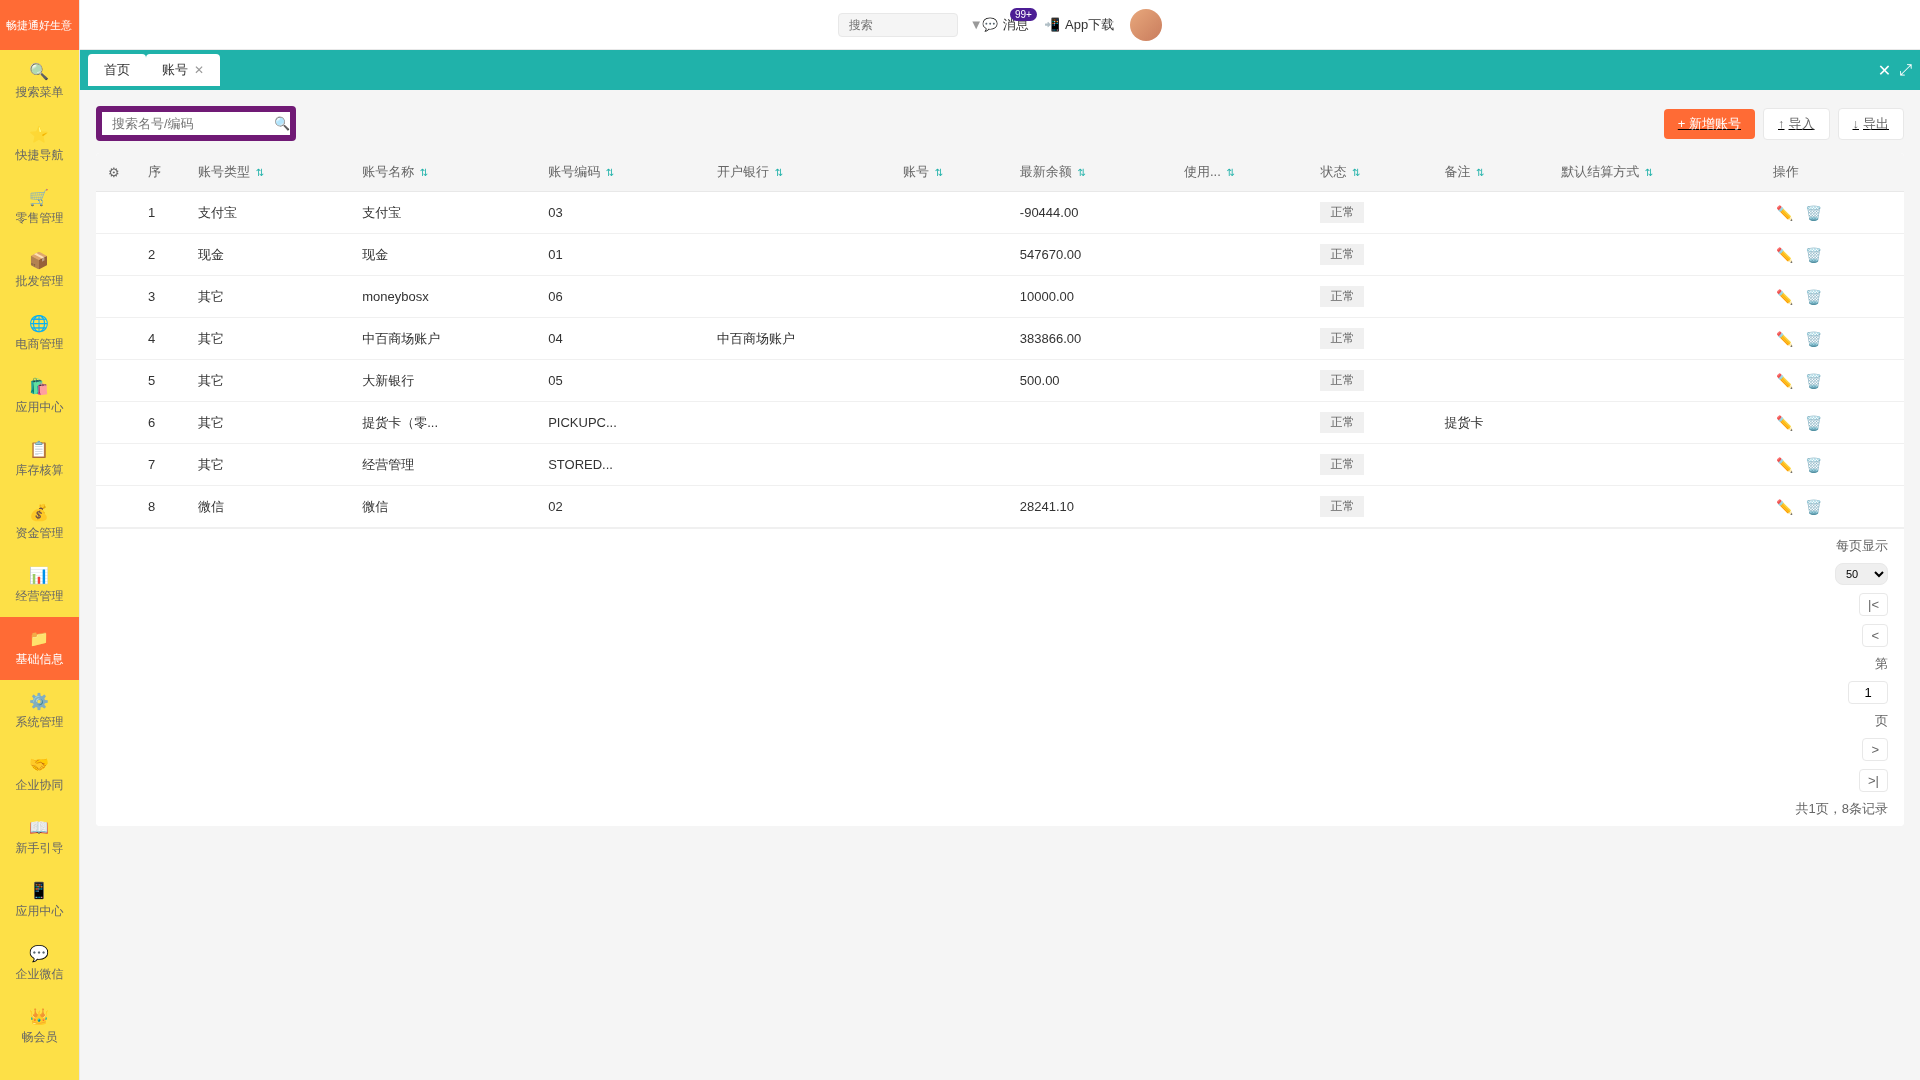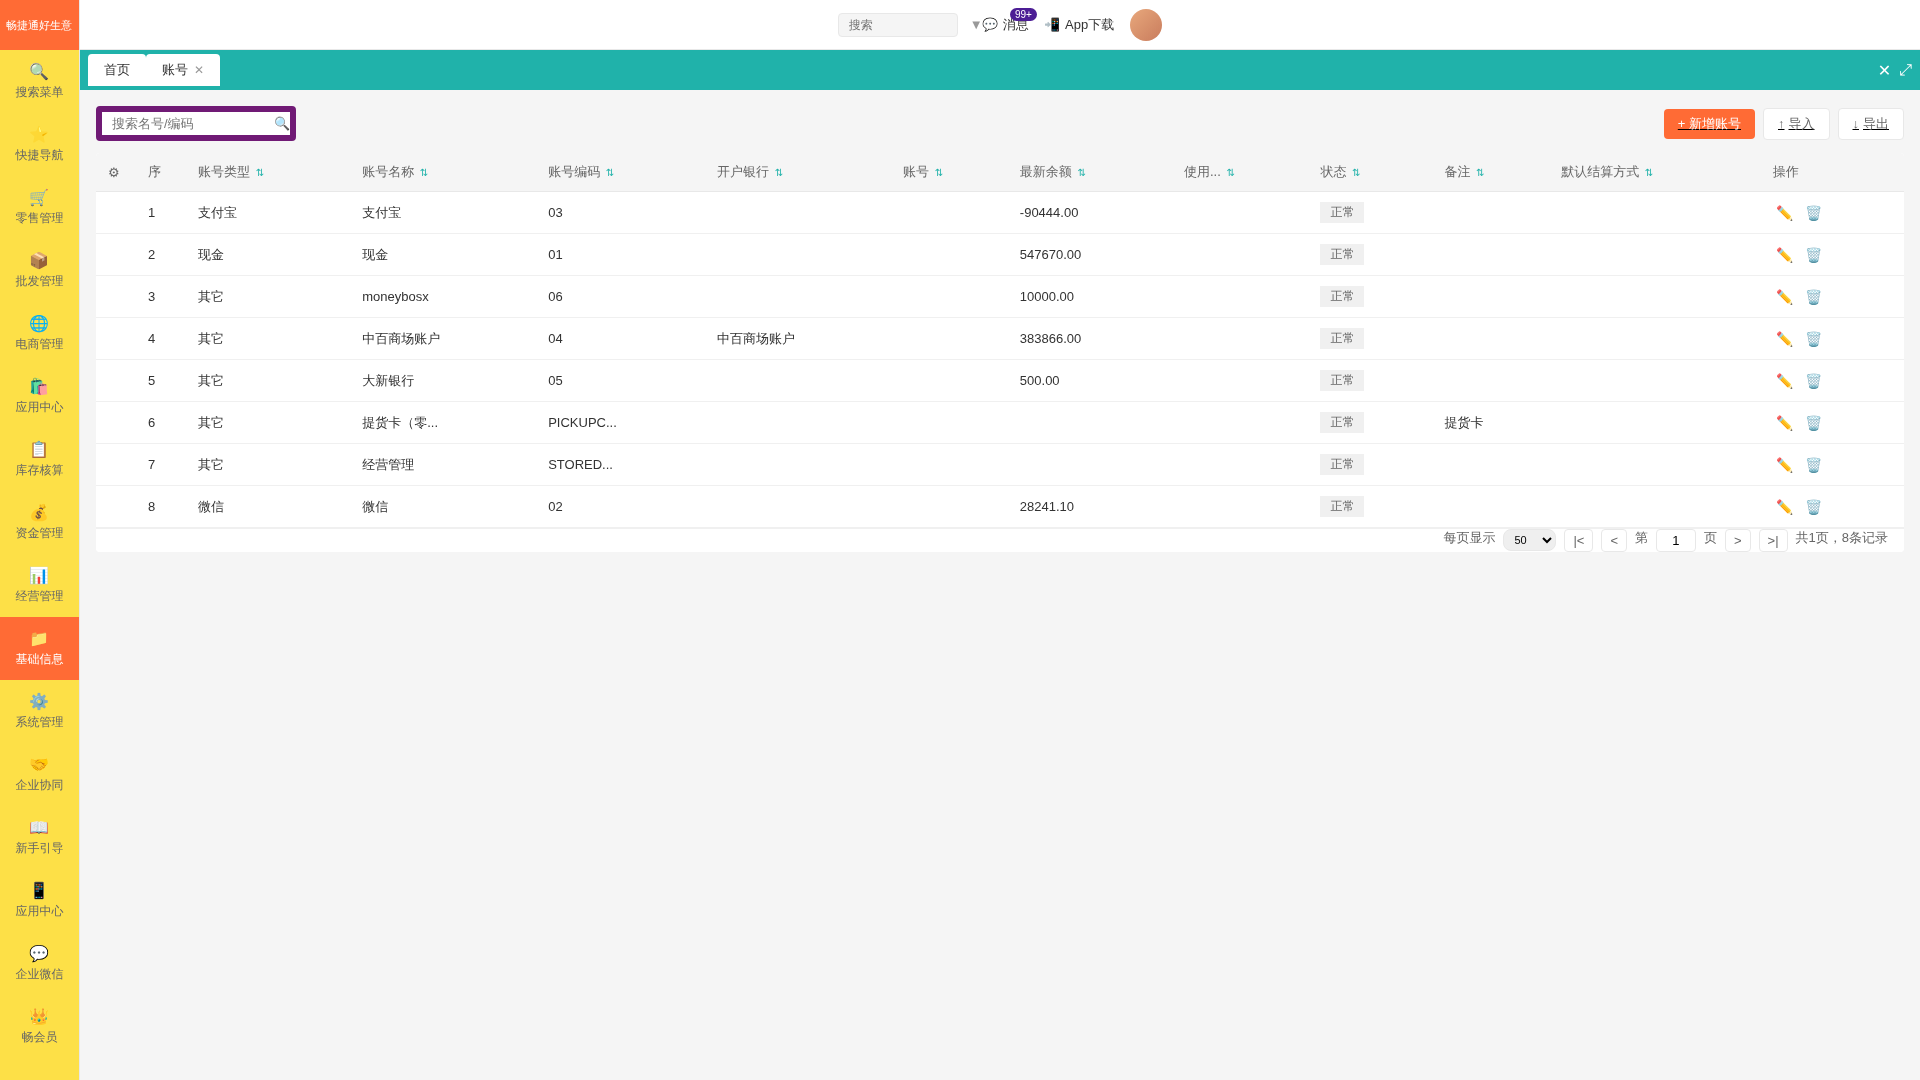--- a/index.html
+++ b/index.html
@@ -222,28 +222,29 @@
       border: none;
       cursor: pointer;
       color: #999;
       font-size: 14px;
       padding: 2px 4px;
     }
 
     
     .pagination {
       display: flex;
-      align-items: flex-start;
+      align-items: flex-end;
       justify-content: flex-end;
-      padding: 0 16px;
+      padding: 8px 16px;
       gap: 8px;
       font-size: 13px;
       color: #666;
       background: #fff;
       border-top: 1px solid #f0f0f0;
+      flex-direction: column;
     }
     .page-size-select {
       border: 1px solid #e8e8e8;
       border-radius: 8px;
       padding: 3px 6px;
       font-size: 11px;
       outline: none;
     }
     .page-btn {
       border: 1px solid #e8e8e8;

